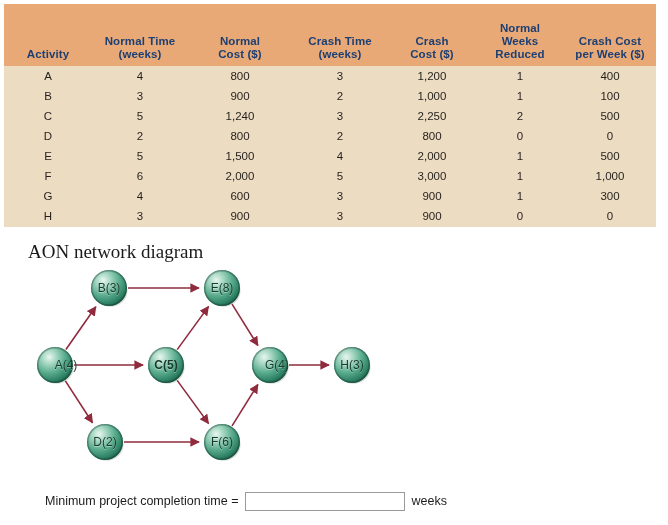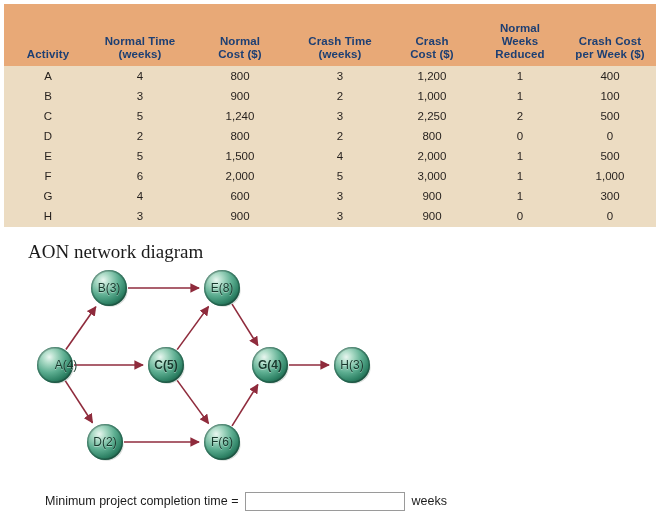--- a/index.html
+++ b/index.html
@@ -313,21 +313,21 @@
         </g>
       </g>
   </svg>
   <div id="labels-layer" style="position:absolute;left:0;top:0;width:668px;height:248px;">
       <div class="node-label" style="left: 66px; top: 135px;">A(4)</div>
       <div class="node-label" style="left: 109px; top: 58px;">B(3)</div>
       <div class="node-label" style="left: 166px; top: 135px; font-weight: bold;">C(5)</div>
       <div class="node-label" style="left: 105px; top: 212px;">D(2)</div>
       <div class="node-label" style="left: 222px; top: 58px;">E(8)</div>
       <div class="node-label" style="left: 222px; top: 212px;">F(6)</div>
-      <div class="node-label" style="left: 270px; top: 135px; font-weight: bold;">G(4)</div>
+      <div class="node-label" style="left: 277px; top: 135px;">G(4)</div>
       <div class="node-label" style="left: 352px; top: 135px;">H(3)</div>
     </div>
 </div>
 
 <div class="footer">
   <span class="footer-label">Minimum project completion time =</span>
   <input class="answer-input" type="text" placeholder="" style="">
   <span class="footer-unit">weeks</span>
 </div>
 

